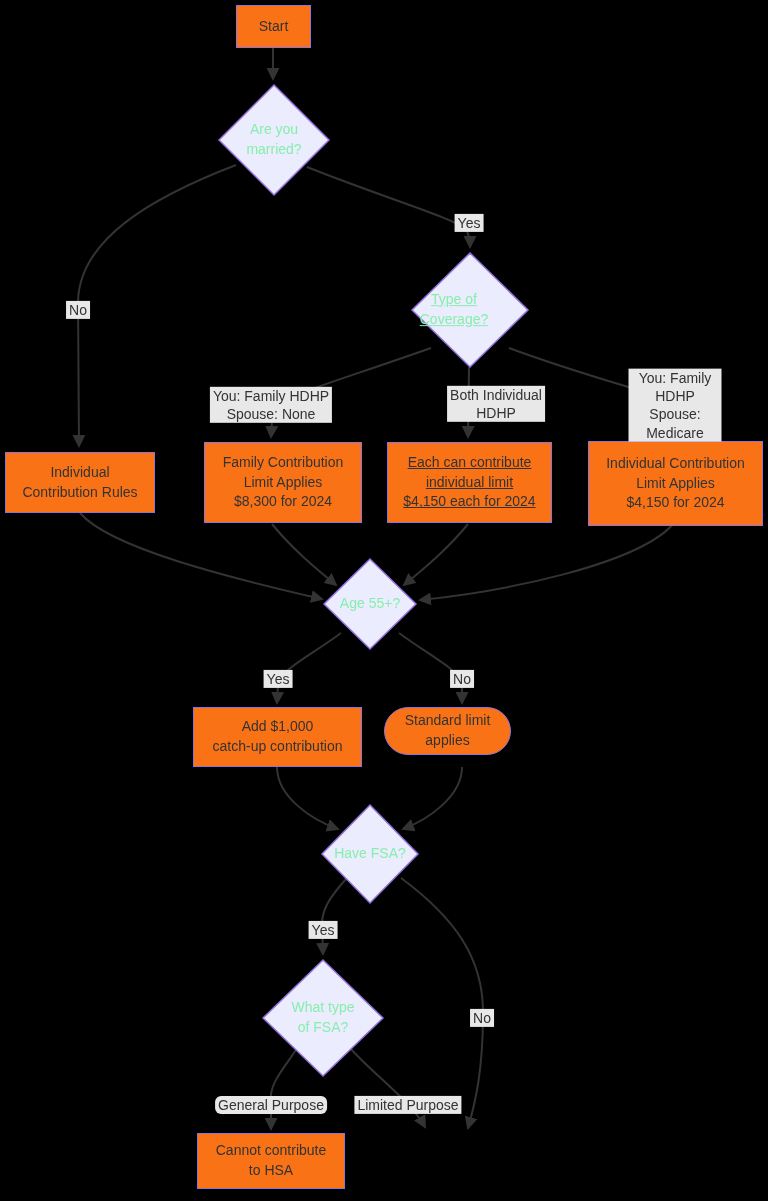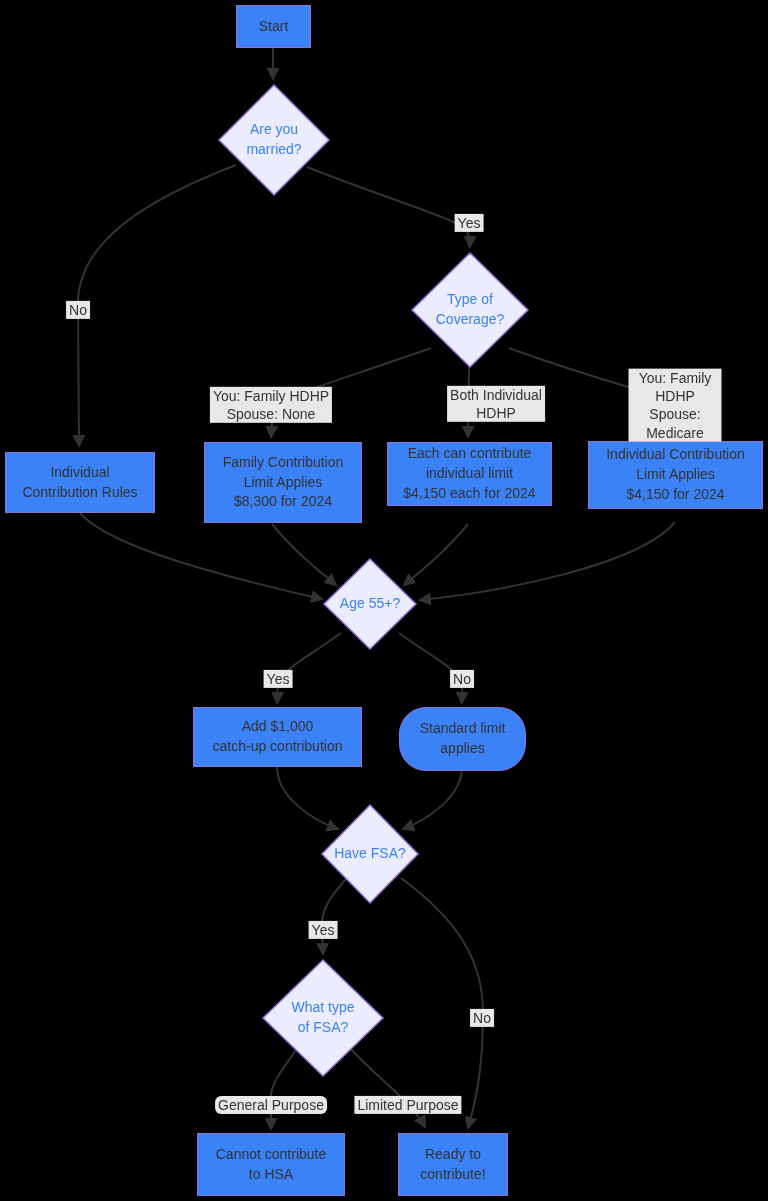--- a/index.html
+++ b/index.html
@@ -3,28 +3,28 @@
 <meta charset="utf-8">
 <style>
   html,body{margin:0;padding:0;background:#000;}
   #canvas{
     position:relative;width:768px;height:1201px;background:#000;overflow:hidden;
     font-family:"Liberation Sans","DejaVu Sans",sans-serif;
   }
   #edges{position:absolute;left:0;top:0;z-index:1;}
   .node-rect{
     position:absolute;z-index:2;
-    background:#3b82f6;border:1.5px solid #9370DB;
+    background:#f97316;border:1.5px solid #9370DB;
     display:flex;align-items:center;justify-content:center;
     text-align:center;color:#333;font-size:14px;line-height:1.42;
     white-space:pre-line;box-sizing:border-box;
   }
   .diamond-label{
     position:absolute;z-index:2;transform:translate(-50%,-50%);
-    text-align:center;color:#3b82f6;font-size:14px;line-height:1.42;
+    text-align:center;color:#86efac;font-size:14px;line-height:1.42;
     white-space:pre-line;pointer-events:none;
   }
   .edge-label{
     position:absolute;z-index:3;transform:translate(-50%,-50%);
     background:#e8e8e8;color:#333;font-size:14px;line-height:1.3;
     padding:0 3px;text-align:center;white-space:pre-line;
   }
   svg .diamond{fill:#ECECFF;stroke:#9370DB;stroke-width:1.5;}
   svg .edge{fill:none;stroke:#333333;stroke-width:2;}
 </style>
@@ -65,38 +65,36 @@
     <polygon class="diamond" points="370,805 418,854 370,903 322,854"></polygon>
     <polygon class="diamond" points="323,960 383,1018 323,1076 263,1018"></polygon>
   </svg>
 
   <div class="node-rect" style="left:236px;top:5px;width:75px;height:43px;">Start</div>
   <div class="node-rect" style="left:5px;top:452px;width:150px;height:61px;">Individual
 Contribution Rules</div>
   <div class="node-rect" style="left:204px;top:442px;width:158px;height:81px;">Family Contribution
 Limit Applies
 $8,300 for 2024</div>
-  <div class="node-rect" style="left:387px;top:442px;width:165px;height:64px;">Each can contribute
+  <div class="node-rect" style="left:387px;top:442px;width:165px;height:81px;text-decoration:underline;">Each can contribute
 individual limit
 $4,150 each for 2024</div>
-  <div class="node-rect" style="left:588px;top:441px;width:175px;height:68px;">Individual Contribution
+  <div class="node-rect" style="left:588px;top:441px;width:175px;height:85px;">Individual Contribution
 Limit Applies
 $4,150 for 2024</div>
   <div class="node-rect" style="left:193px;top:707px;width:169px;height:60px;">Add $1,000
 catch-up contribution</div>
-  <div class="node-rect" style="left:399px;top:707px;width:127px;height:64px;border-radius:27px;">Standard limit
+  <div class="node-rect" style="left:384px;top:707px;width:127px;height:48px;border-radius:27px;">Standard limit
 applies</div>
-  <div class="node-rect" style="left:197px;top:1133px;width:148px;height:63px;">Cannot contribute
+  <div class="node-rect" style="left:197px;top:1133px;width:148px;height:56px;">Cannot contribute
 to HSA</div>
-  <div class="node-rect" style="left:398px;top:1133px;width:110px;height:63px;">Ready to
-contribute!</div>
 
   <div class="diamond-label" style="left:274px;top:140px;">Are you
 married?</div>
-  <div class="diamond-label" style="left:470px;top:310px;">Type of
+  <div class="diamond-label" style="left:454px;top:310px;text-decoration:underline;">Type of
 Coverage?</div>
   <div class="diamond-label" style="left:370px;top:604px;">Age 55+?</div>
   <div class="diamond-label" style="left:370px;top:854px;">Have FSA?</div>
   <div class="diamond-label" style="left:323px;top:1018px;">What type
 of FSA?</div>
 
   <div class="edge-label" style="left:469px;top:223px;">Yes</div>
   <div class="edge-label" style="left:78px;top:310px;">No</div>
   <div class="edge-label" style="left:271px;top:405px;">You: Family HDHP
 Spouse: None</div>

